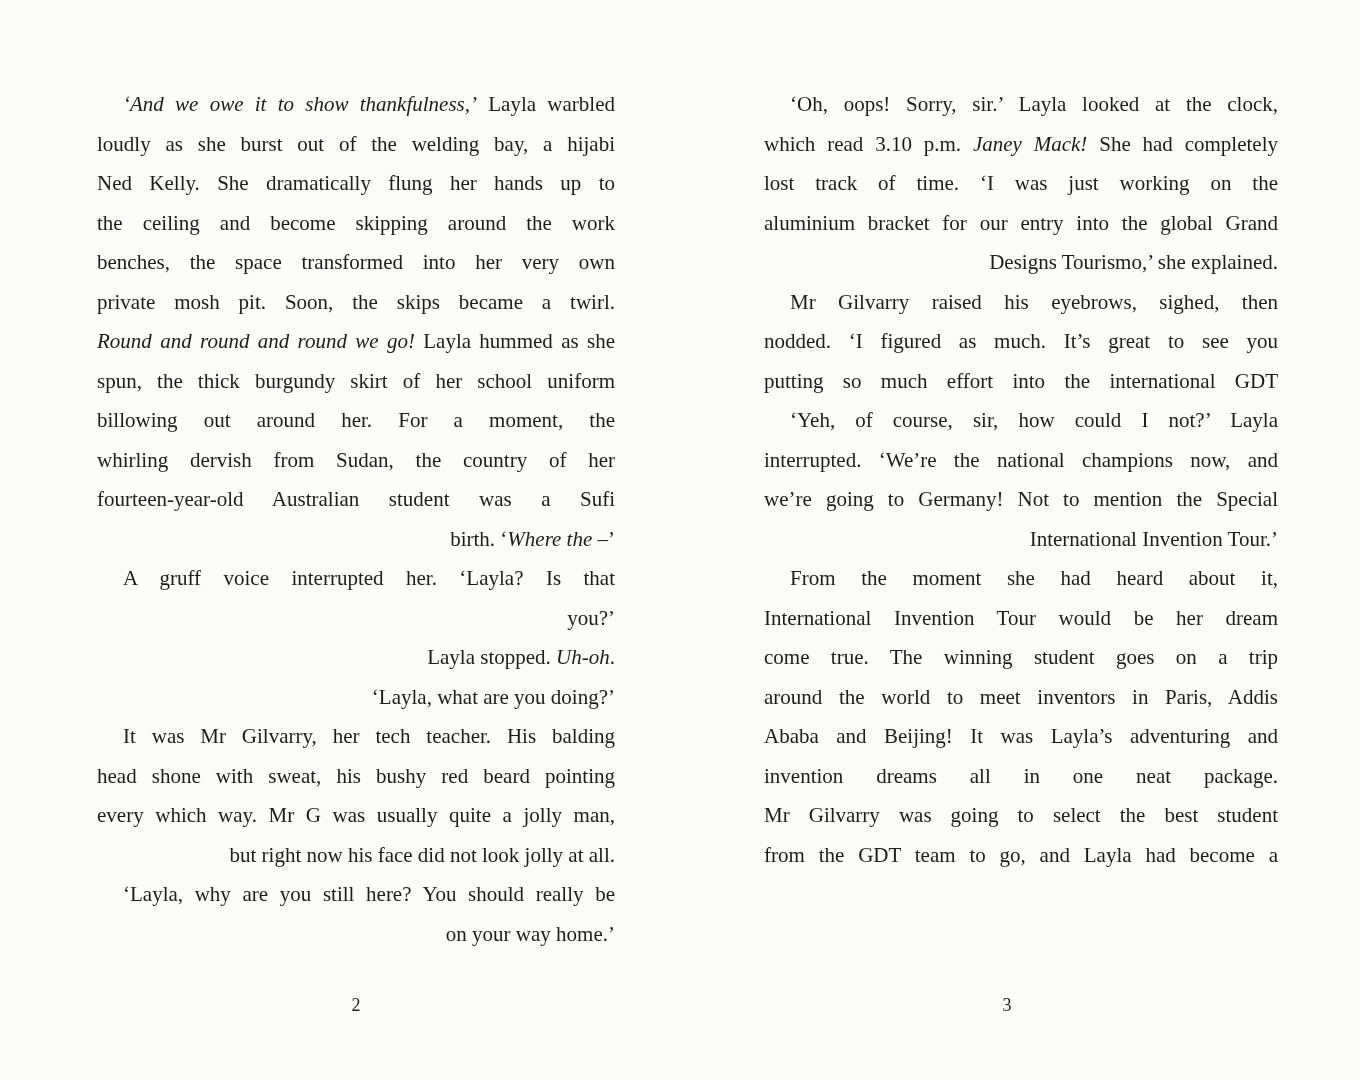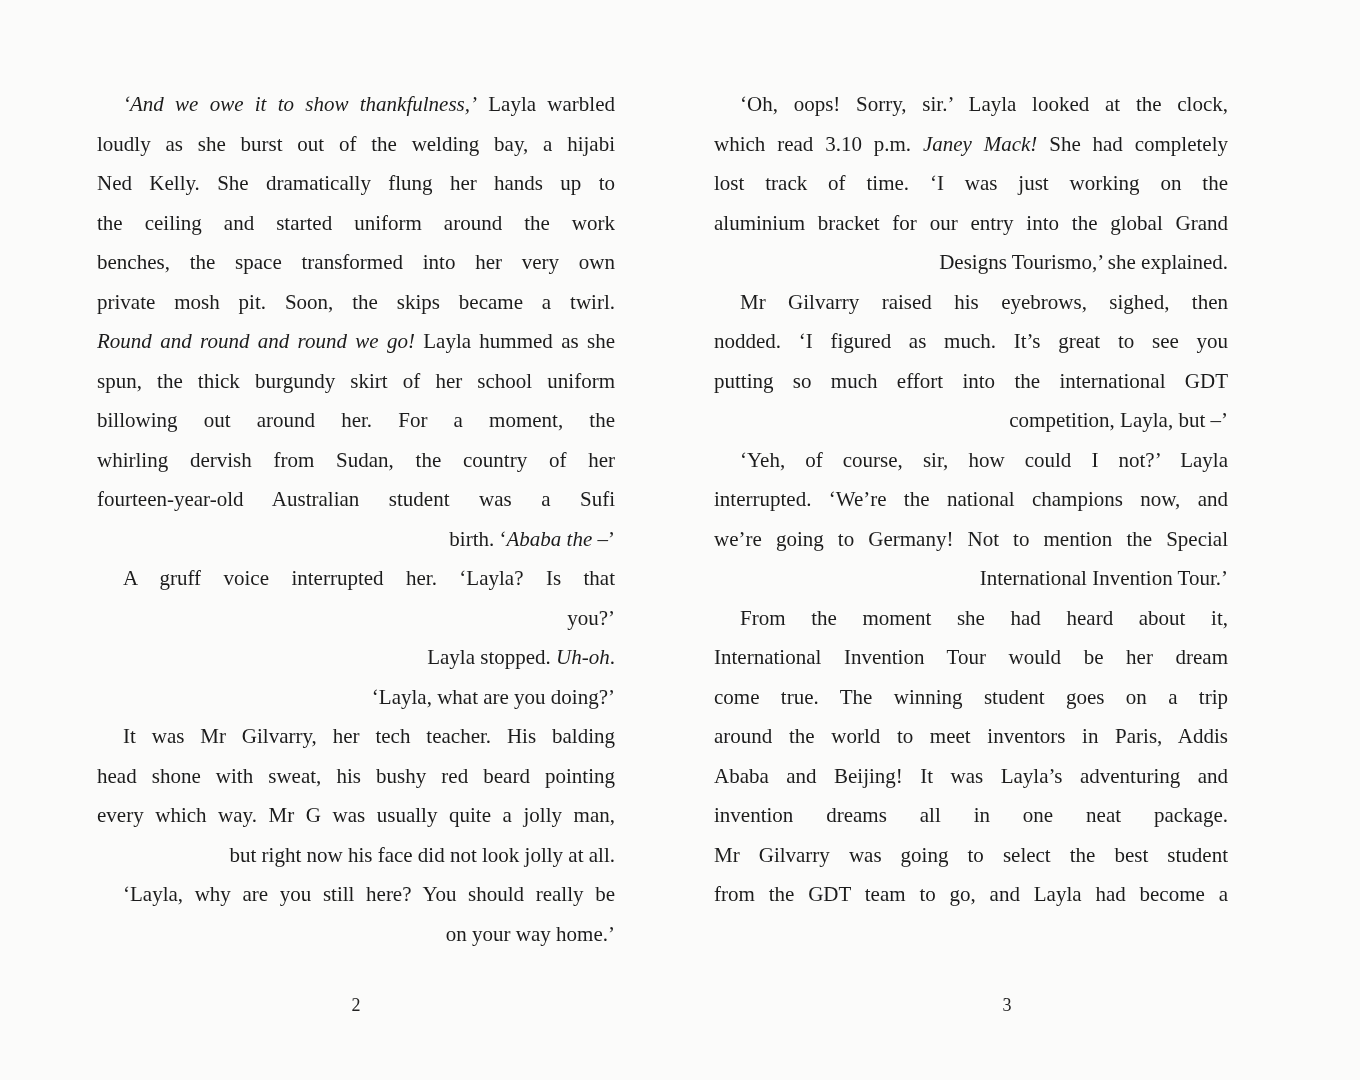--- a/index.html
+++ b/index.html
@@ -5,21 +5,21 @@
   html,body{margin:0;padding:0;}
   body{
     width:1360px;height:1080px;position:relative;overflow:hidden;
     background:#fbfbfa;
     font-family:"Liberation Serif","DejaVu Serif",serif;
     color:#1c1c1c;
   }
   .page-spread{position:absolute;inset:0;}
   .textblock{position:absolute;top:85px;}
   #tb0{left:97px;width:518px;}
-  #tb1{left:714px;width:514px;}
+  #tb1{left:764px;width:514px;}
   .line{
     height:39.5px;line-height:39.5px;font-size:21px;
     overflow:hidden;text-align:right;white-space:normal;
   }
   .line.just{text-align:justify;text-align-last:justify;}
   .line.ind{text-indent:26px;}
   .it{font-style:italic;}
   .pagenum{
     position:absolute;top:990px;height:30px;line-height:30px;
     font-size:18px;text-align:center;color:#222;
@@ -29,29 +29,29 @@
 </style>
 </head>
 <body>
 
 <div class="page-spread">
 
   <div class="textblock" id="tb0">
       <div class="line just ind"><span class="it">‘And we owe it to show thankfulness,’</span><span class="rm"> Layla warbled</span></div>
       <div class="line just"><span class="rm">loudly as she burst out of the welding bay, a hijabi</span></div>
       <div class="line just"><span class="rm">Ned Kelly. She dramatically flung her hands up to</span></div>
-      <div class="line just"><span class="rm">the ceiling and started uniform around the work</span></div>
+      <div class="line just"><span class="rm">the ceiling and become skipping around the work</span></div>
       <div class="line just"><span class="rm">benches, the space transformed into her very own</span></div>
       <div class="line just"><span class="rm">private mosh pit. Soon, the skips became a twirl.</span></div>
       <div class="line just"><span class="it">Round and round and round we go!</span><span class="rm"> Layla hummed as she</span></div>
       <div class="line just"><span class="rm">spun, the thick burgundy skirt of her school uniform</span></div>
       <div class="line just"><span class="rm">billowing out around her. For a moment, the</span></div>
       <div class="line just"><span class="rm">whirling dervish from Sudan, the country of her</span></div>
       <div class="line just"><span class="rm">fourteen-year-old Australian student was a Sufi</span></div>
-      <div class="line"><span class="rm">birth. ‘</span><span class="it">Ababa the –</span><span class="rm">’</span></div>
+      <div class="line"><span class="rm">birth. ‘</span><span class="it">Where the –</span><span class="rm">’</span></div>
       <div class="line just ind"><span class="rm">A gruff voice interrupted her. ‘Layla? Is that</span></div>
       <div class="line"><span class="rm">you?’</span></div>
       <div class="line ind"><span class="rm">Layla stopped. </span><span class="it">Uh-oh</span><span class="rm">.</span></div>
       <div class="line ind"><span class="rm">‘Layla, what are you doing?’</span></div>
       <div class="line just ind"><span class="rm">It was Mr Gilvarry, her tech teacher. His balding</span></div>
       <div class="line just"><span class="rm">head shone with sweat, his bushy red beard pointing</span></div>
       <div class="line just"><span class="rm">every which way. Mr G was usually quite a jolly man,</span></div>
       <div class="line"><span class="rm">but right now his face did not look jolly at all.</span></div>
       <div class="line just ind"><span class="rm">‘Layla, why are you still here? You should really be</span></div>
       <div class="line"><span class="rm">on your way home.’</span></div>
@@ -59,21 +59,20 @@
 
   <div class="textblock" id="tb1">
       <div class="line just ind"><span class="rm">‘Oh, oops! Sorry, sir.’ Layla looked at the clock,</span></div>
       <div class="line just"><span class="rm">which read 3.10 p.m. </span><span class="it">Janey Mack!</span><span class="rm"> She had completely</span></div>
       <div class="line just"><span class="rm">lost track of time. ‘I was just working on the</span></div>
       <div class="line just"><span class="rm">aluminium bracket for our entry into the global Grand</span></div>
       <div class="line"><span class="rm">Designs Tourismo,’ she explained.</span></div>
       <div class="line just ind"><span class="rm">Mr Gilvarry raised his eyebrows, sighed, then</span></div>
       <div class="line just"><span class="rm">nodded. ‘I figured as much. It’s great to see you</span></div>
       <div class="line just"><span class="rm">putting so much effort into the international GDT</span></div>
-      <div class="line"><span class="rm">competition, Layla, but –’</span></div>
       <div class="line just ind"><span class="rm">‘Yeh, of course, sir, how could I not?’ Layla</span></div>
       <div class="line just"><span class="rm">interrupted. ‘We’re the national champions now, and</span></div>
       <div class="line just"><span class="rm">we’re going to Germany! Not to mention the Special</span></div>
       <div class="line"><span class="rm">International Invention Tour.’</span></div>
       <div class="line just ind"><span class="rm">From the moment she had heard about it,</span></div>
       <div class="line just"><span class="rm">International Invention Tour would be her dream</span></div>
       <div class="line just"><span class="rm">come true. The winning student goes on a trip</span></div>
       <div class="line just"><span class="rm">around the world to meet inventors in Paris, Addis</span></div>
       <div class="line just"><span class="rm">Ababa and Beijing! It was Layla’s adventuring and</span></div>
       <div class="line just"><span class="rm">invention dreams all in one neat package.</span></div>

